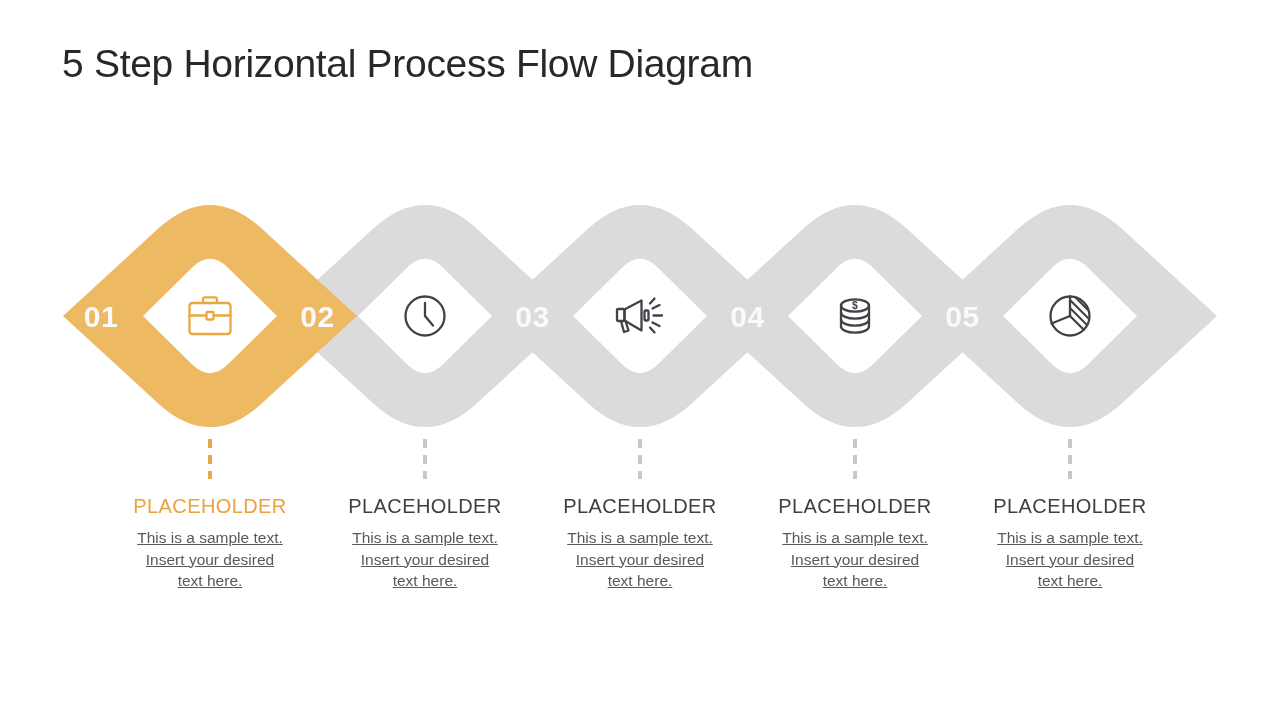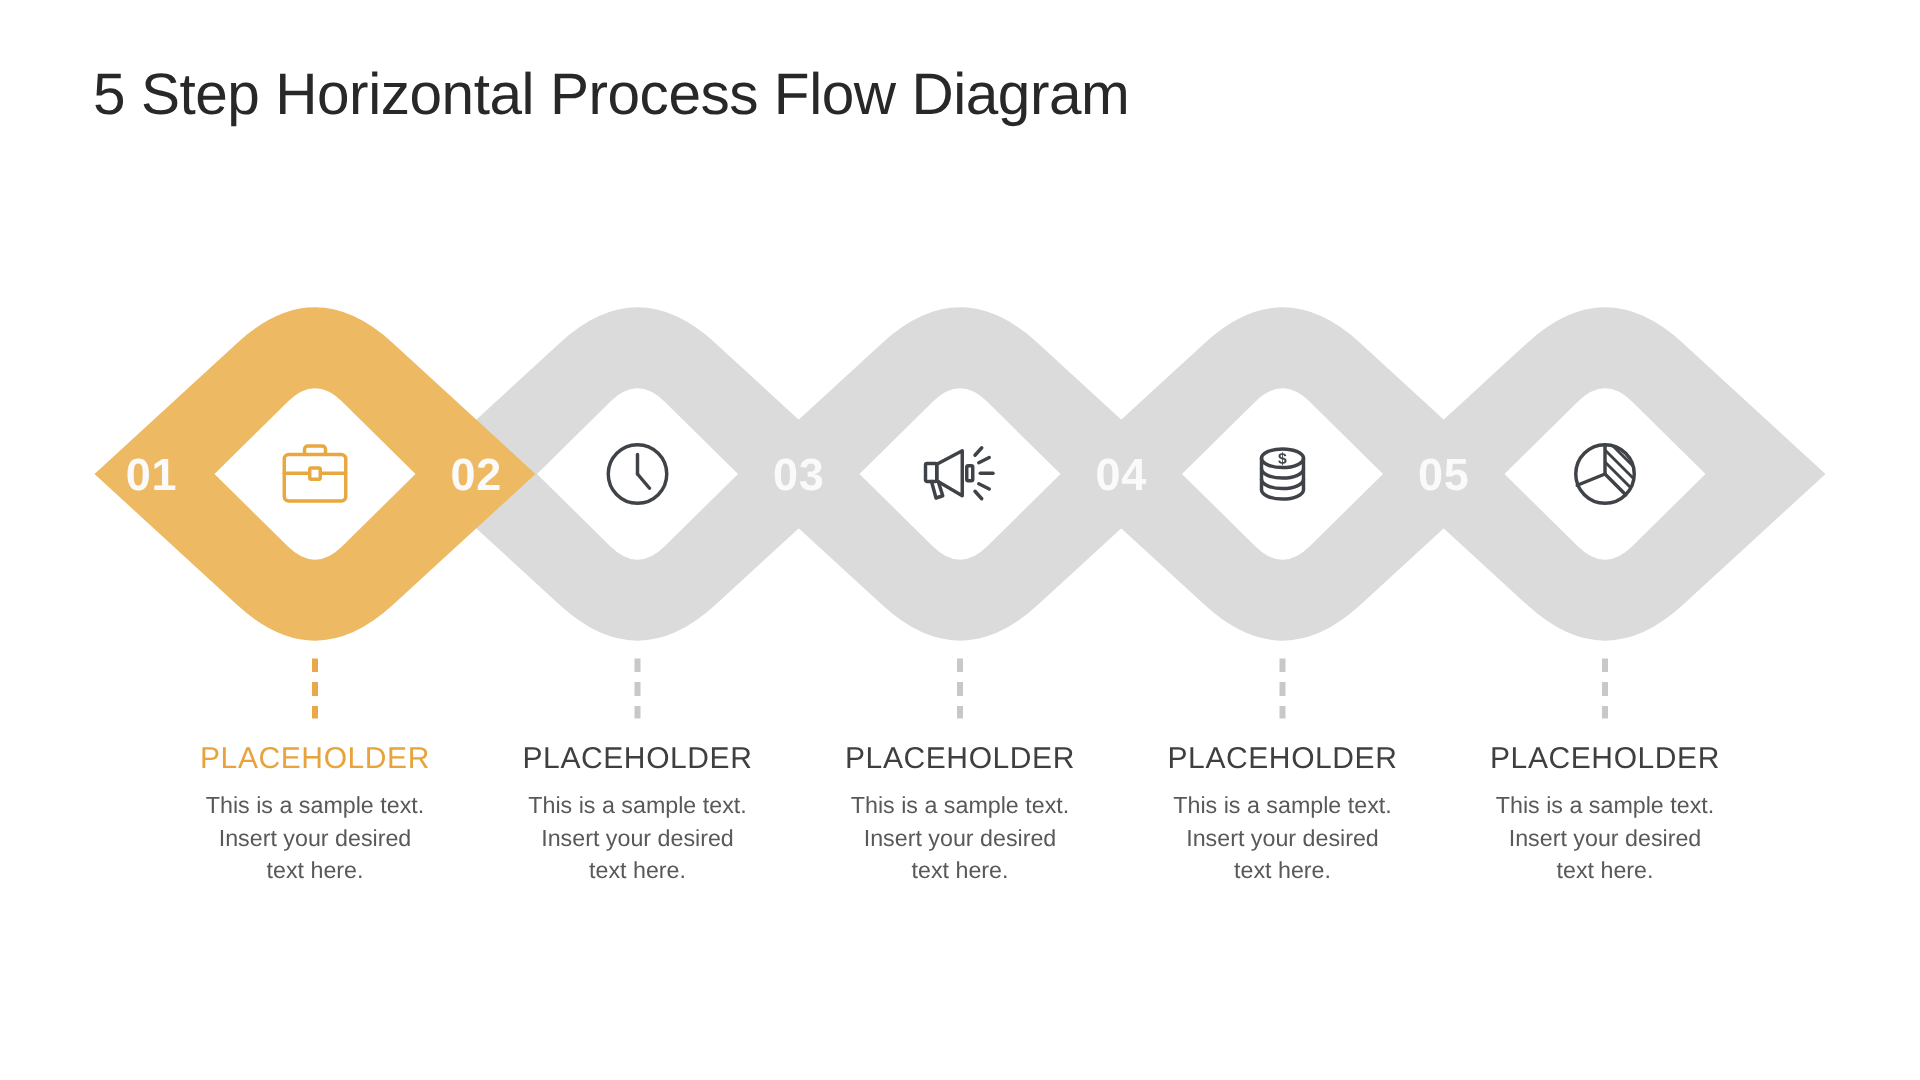--- a/index.html
+++ b/index.html
@@ -25,21 +25,21 @@
   .col{position:absolute;top:439px;width:220px;text-align:center;}
   .connector{
     width:4px;height:40px;margin:0 auto 16px auto;
     background:repeating-linear-gradient(180deg,#C8C8C8 0px,#C8C8C8 9px,transparent 9px,transparent 16px);
   }
   .col--active .connector{
     background:repeating-linear-gradient(180deg,#E9A94B 0px,#E9A94B 9px,transparent 9px,transparent 16px);
   }
   .label{margin:0 0 9px 0;font-size:20px;font-weight:400;letter-spacing:0.4px;color:#3F3F3F;}
   .col--active .label{color:#E8A33D;}
-  .desc{margin:0;font-size:15.5px;line-height:21.5px;color:#595959;}
+  .desc{margin:0;font-size:15.5px;line-height:21.5px;color:#595959;text-decoration:underline;}
   .desc span{display:block;}
 </style>
 </head>
 <body>
 
 <div class="slide">
 
   <h1 class="title">5 Step Horizontal Process Flow Diagram</h1>
 
   <svg class="diagram" width="1280" height="260" viewBox="0 0 1280 260">

